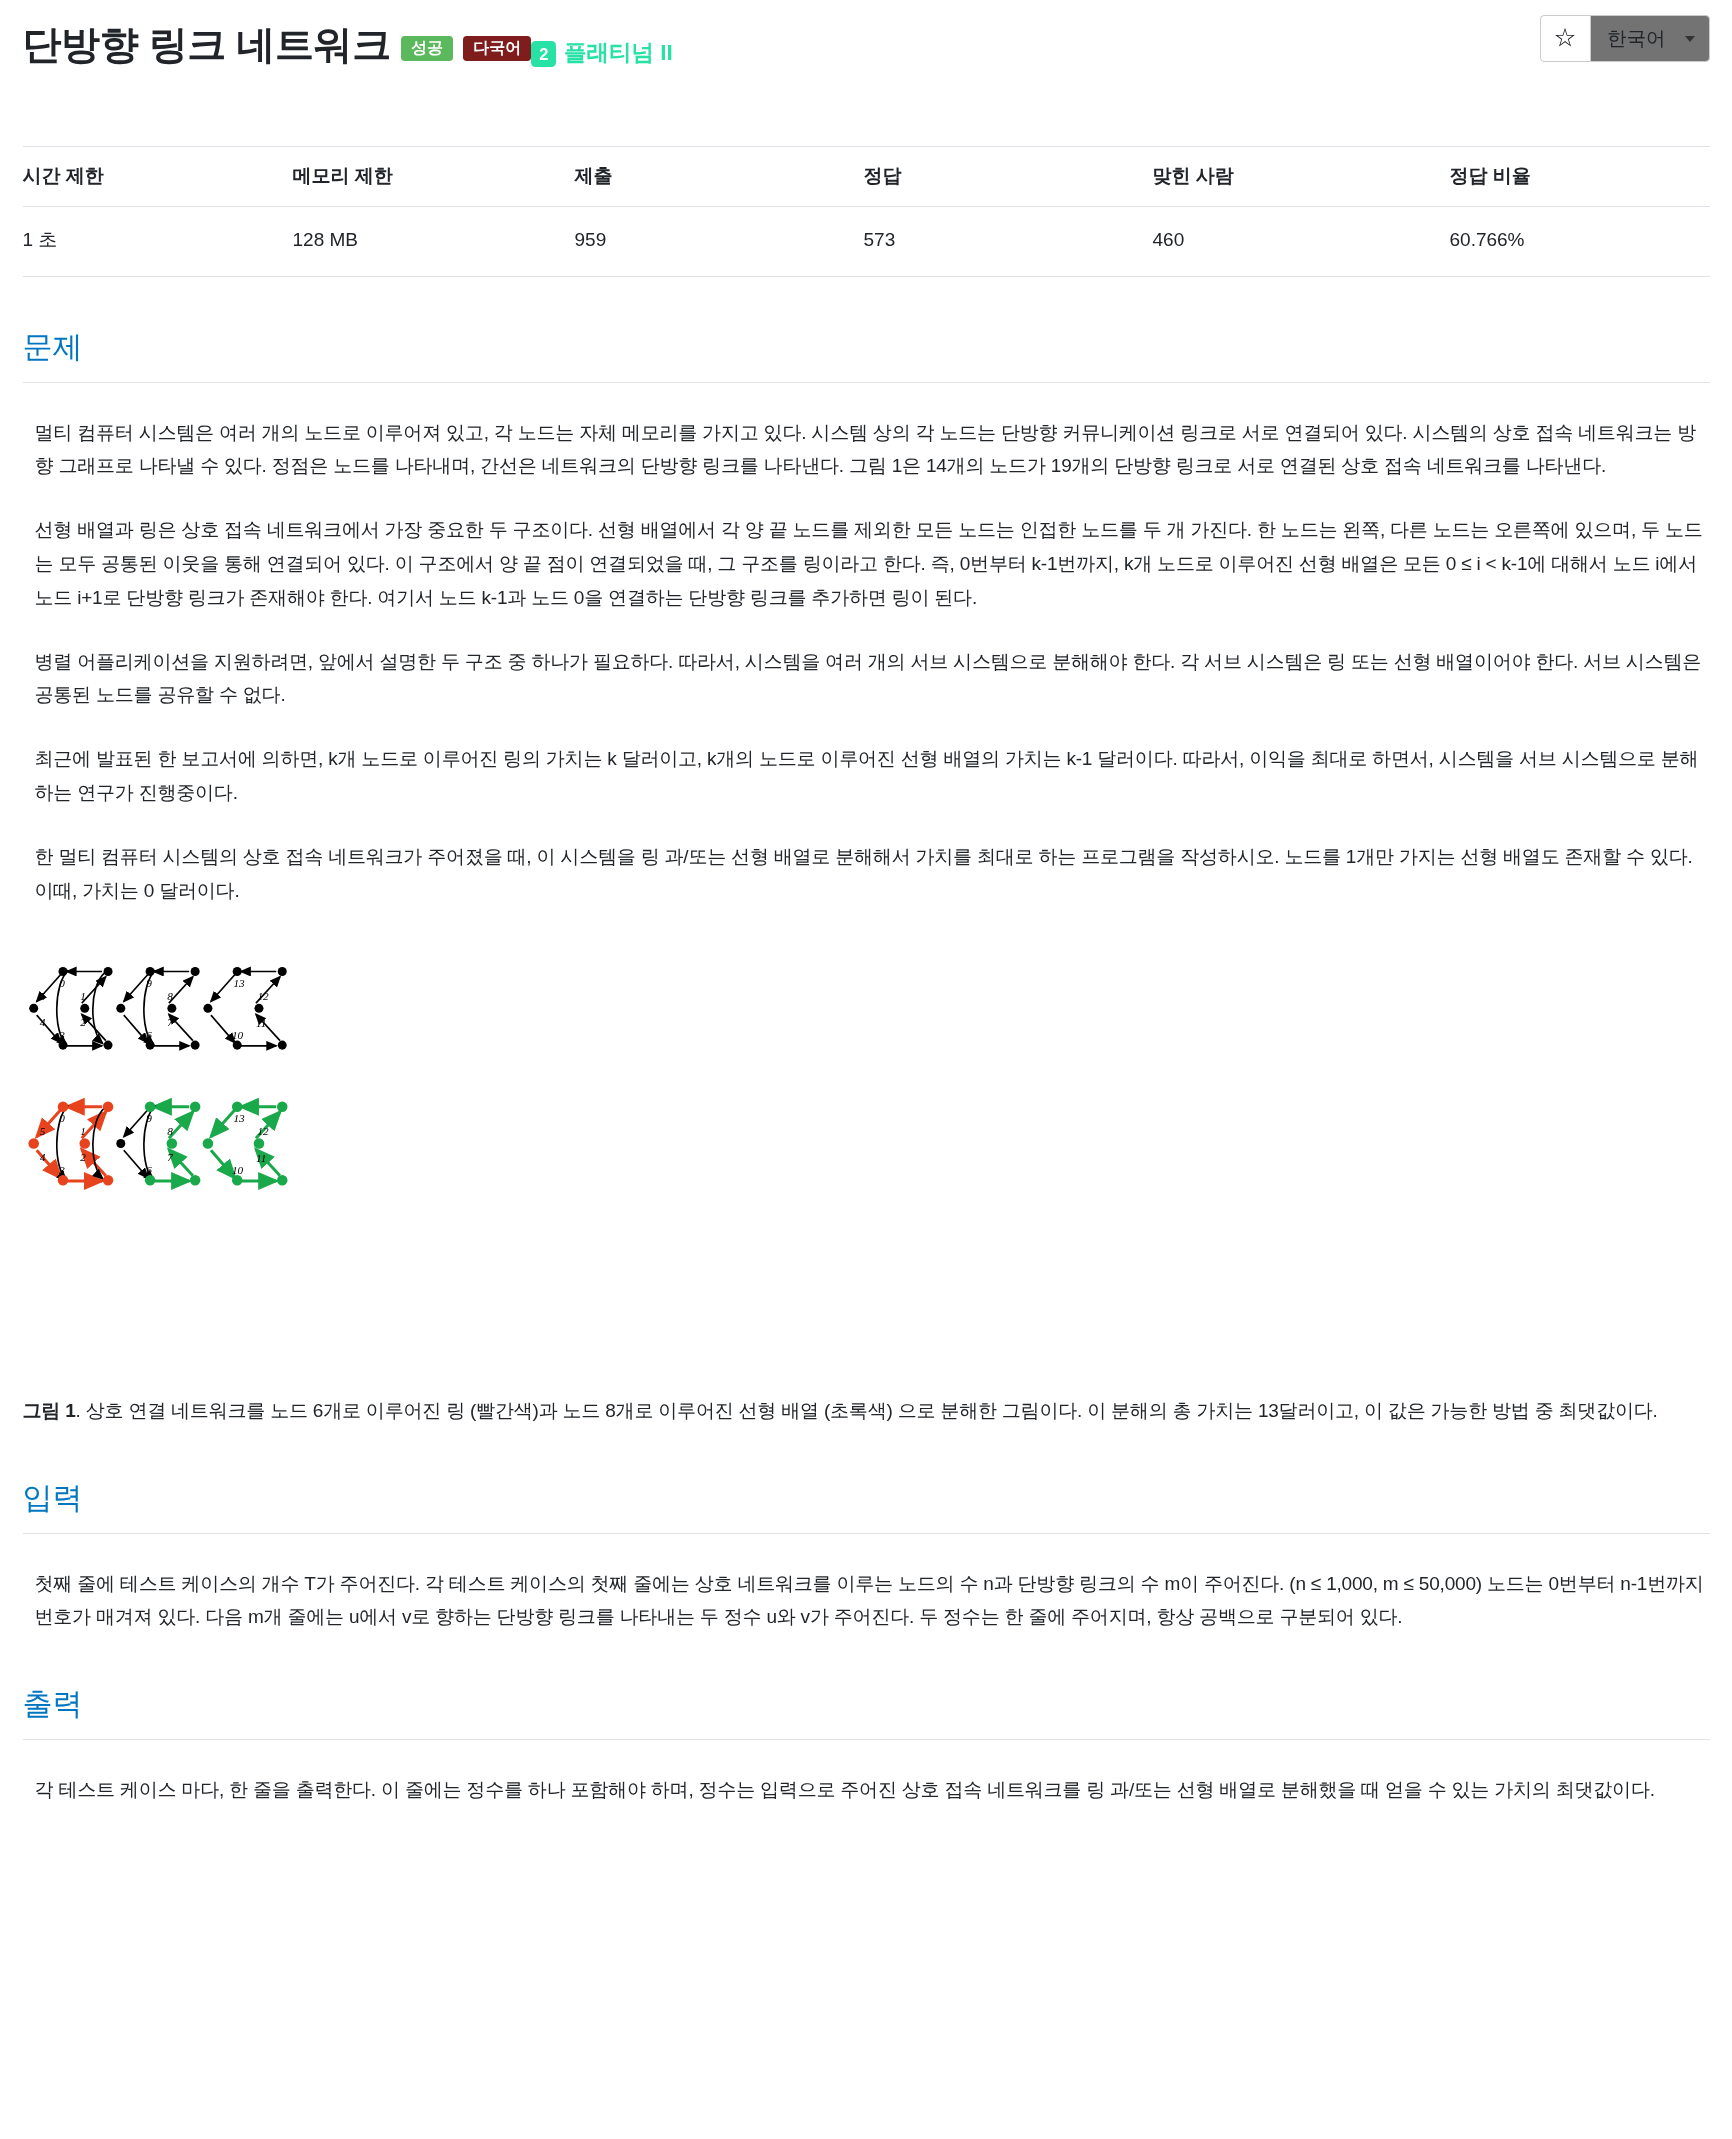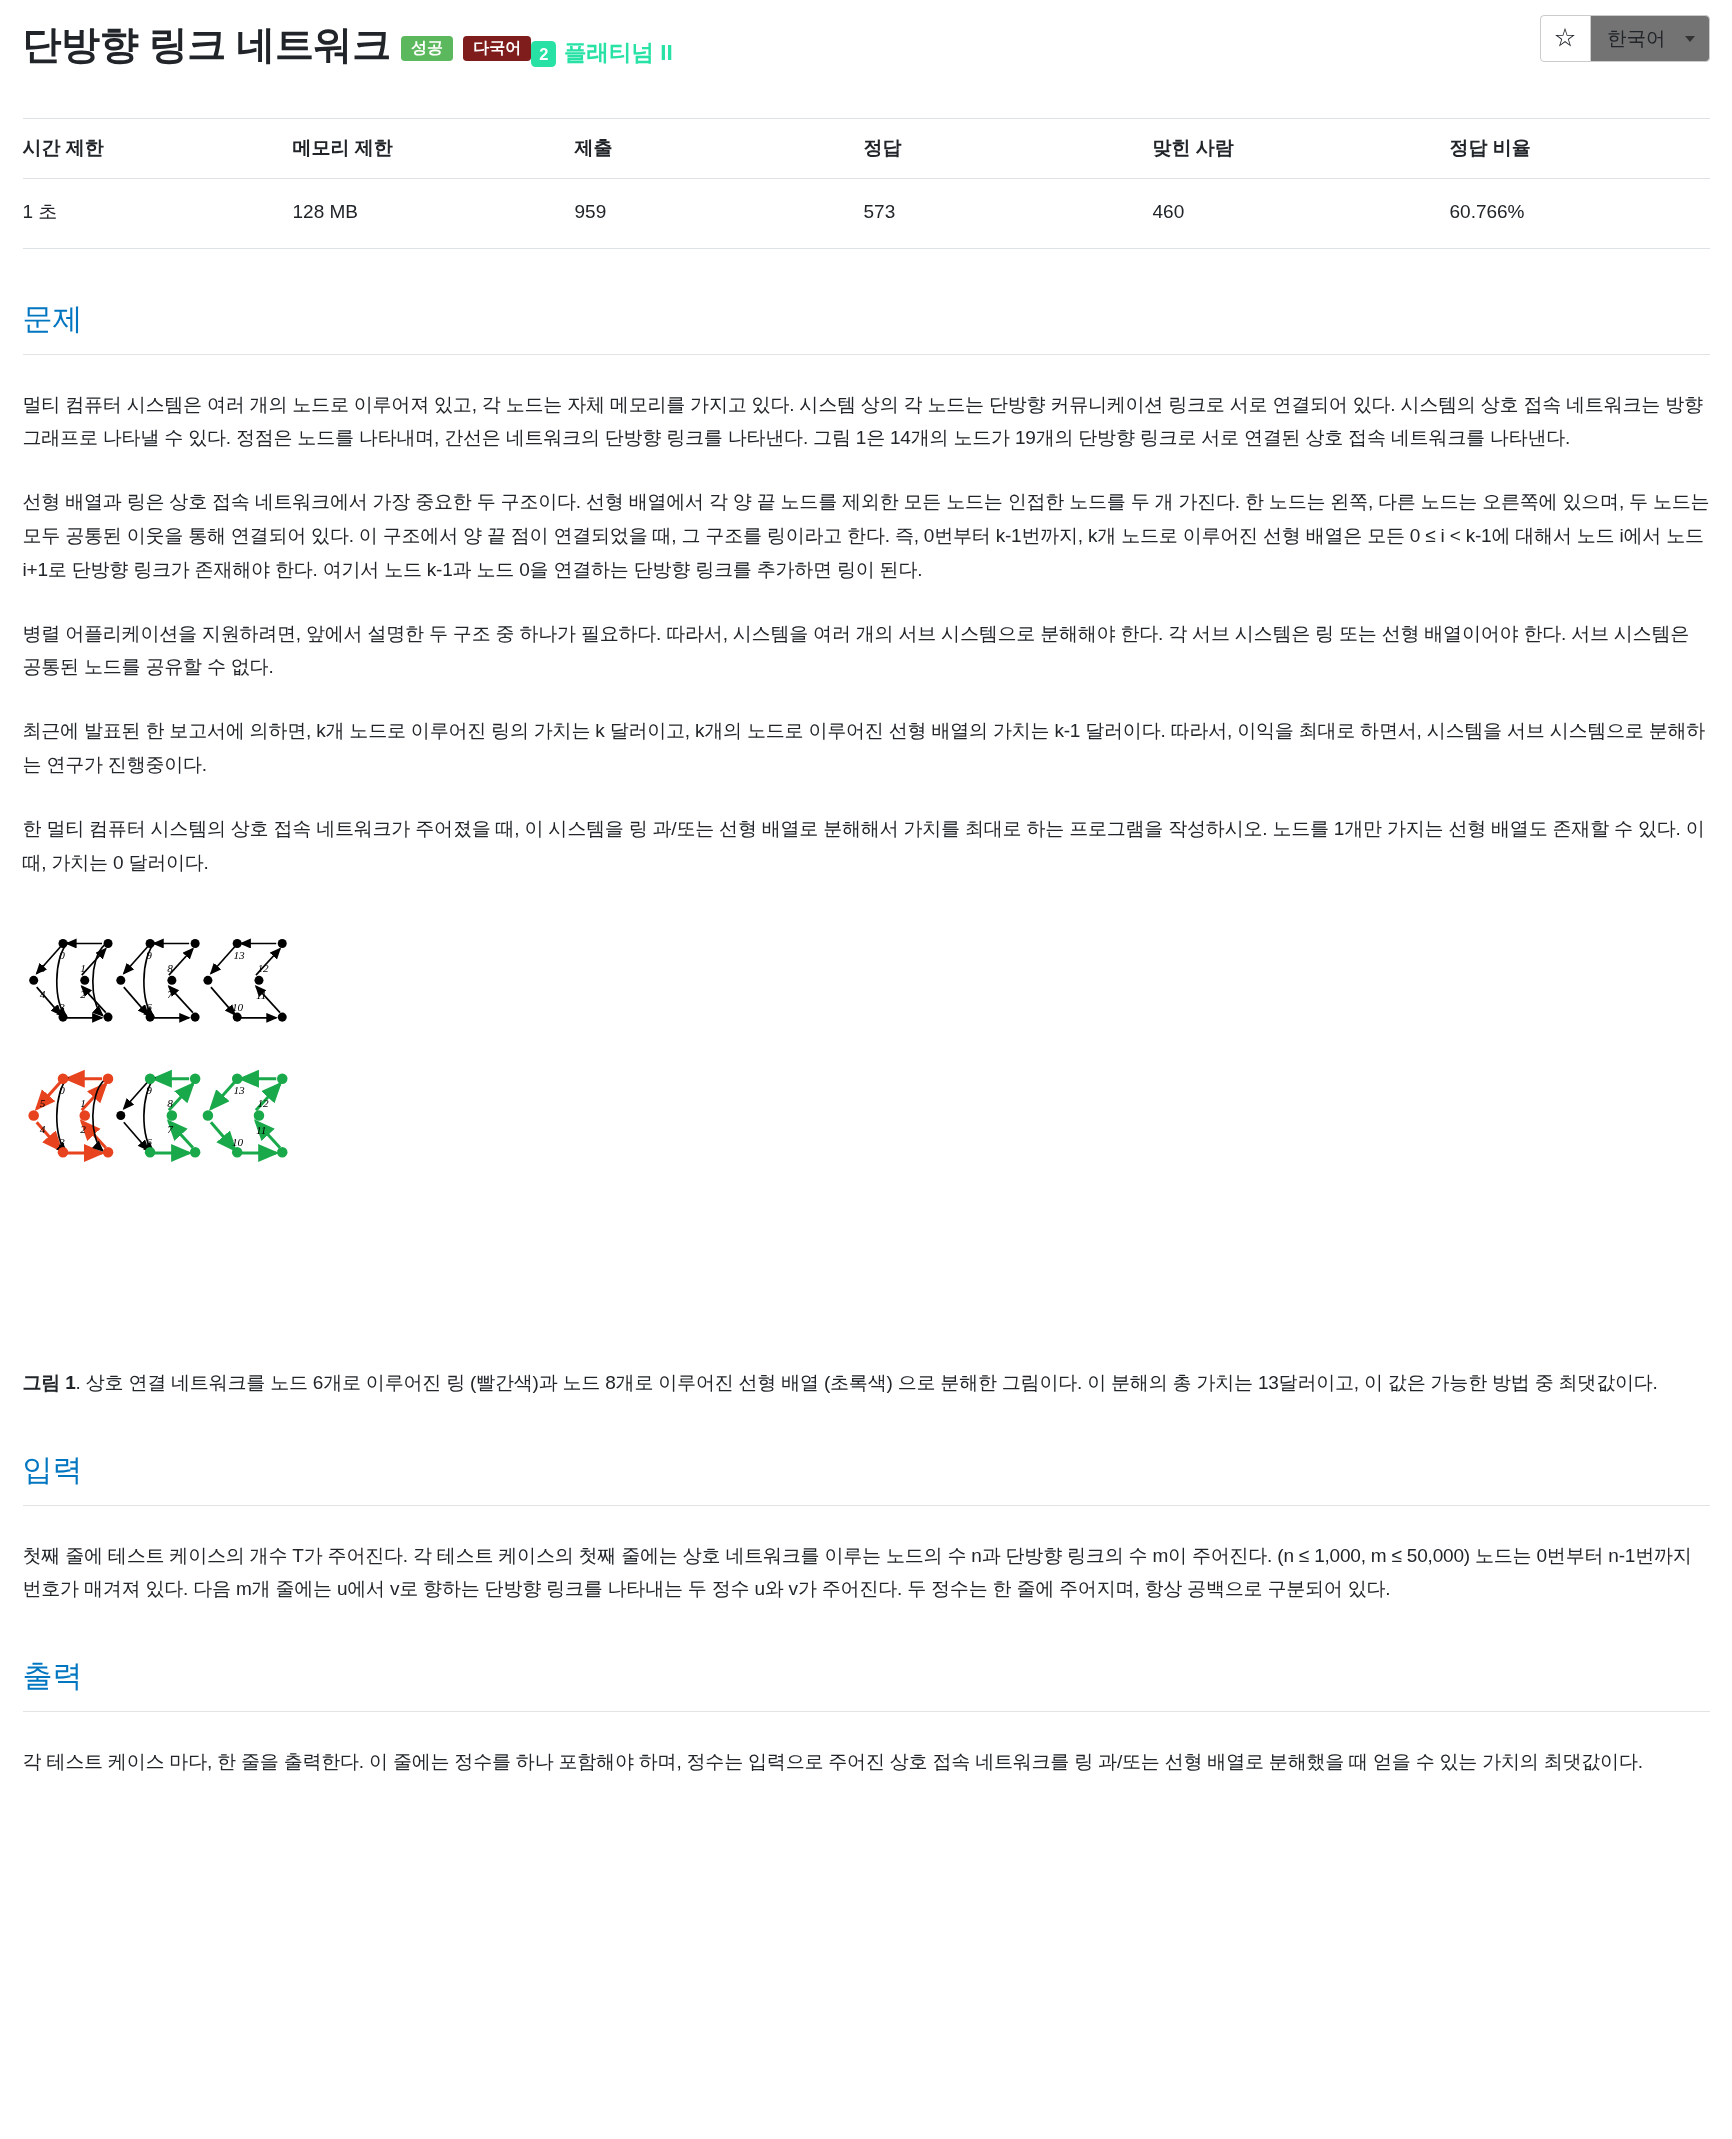--- a/index.html
+++ b/index.html
@@ -117,21 +117,21 @@
     width: 0;
     height: 0;
     border-left: 5.3px solid transparent;
     border-right: 5.3px solid transparent;
     border-top: 6px solid #333;
   }
   
   .info-table {
     width: 100%;
     border-collapse: collapse;
-    margin-top: 40px;
+    margin-top: 68px;
     font-size: 19px;
   }
   .info-table th {
     text-align: left;
     font-weight: 700;
     padding: 13.5px 0 13.5px 0;
     border-top: 1.5px solid #dee2e6;
     border-bottom: 1.5px solid #dee2e6;
     color: #212529;
   }
@@ -148,21 +148,21 @@
   
   .section-title {
     font-size: 30px;
     font-weight: 400;
     color: #0076C0;
     margin: 44px 0 0 0;
     padding-bottom: 9px;
     border-bottom: 0.8px solid #e3e3e3;
   }
   p.body-text {
-    margin: 30px 0 0 0;
+    margin: 30px 0 0 12px;
     font-size: 19px;
     line-height: 1.78;
     color: #212529;
     letter-spacing: -0.2px;
   }
   p.body-text.first { margin-top: 33px; }
   .figure-wrap {
     margin-top: 36px;
   }
   .figure-caption {

